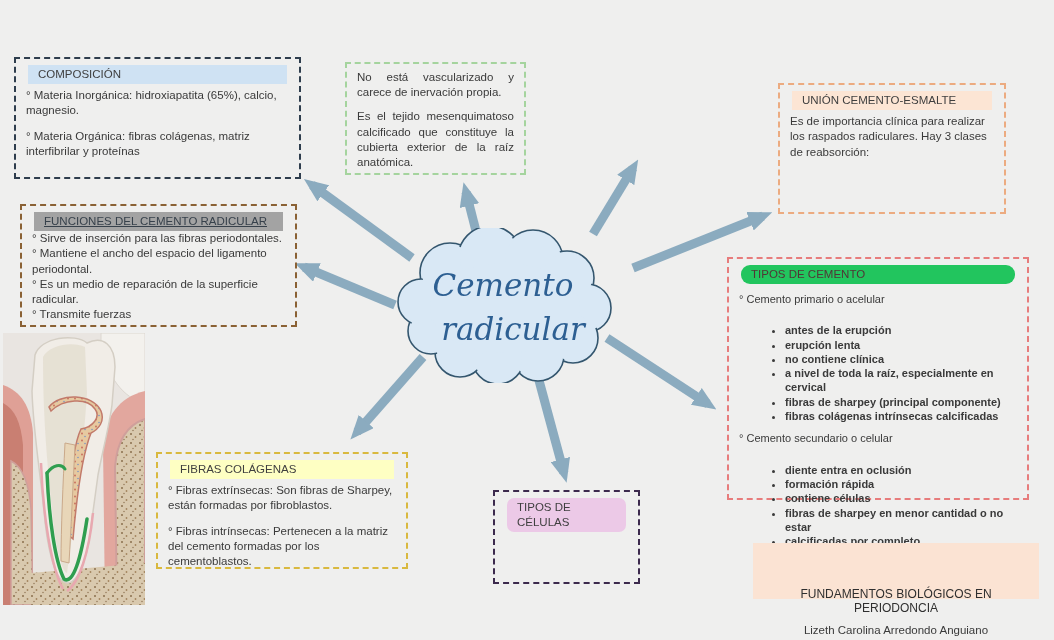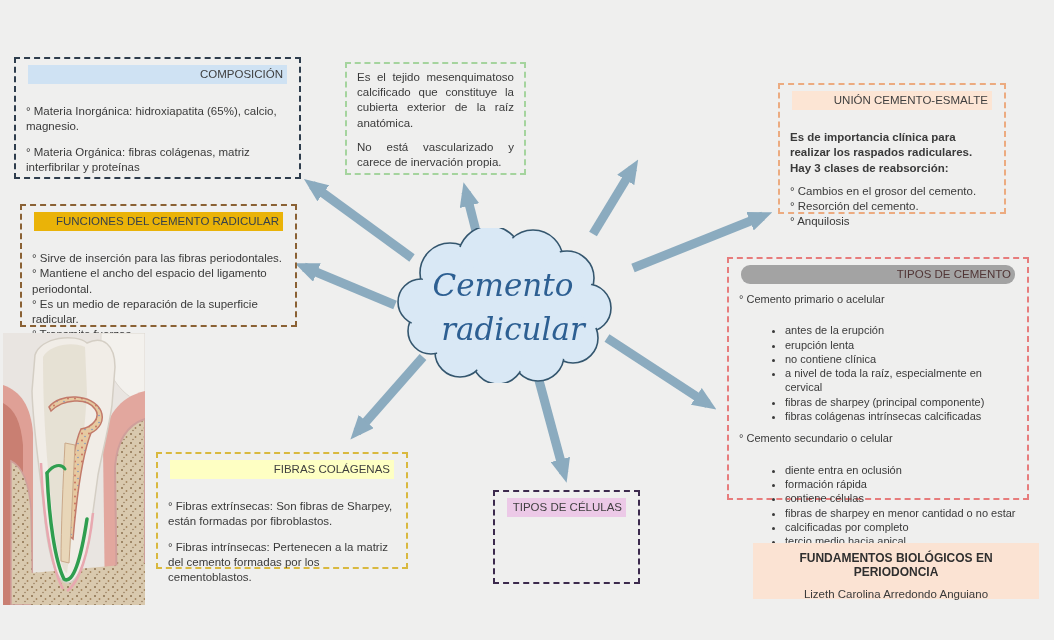--- a/index.html
+++ b/index.html
@@ -1,47 +1,47 @@
 <!DOCTYPE html>
 <html lang="es"><head>
 <meta charset="utf-8">
 <style>
   html,body{margin:0;padding:0;background:#efefee;font-family:"Liberation Sans",sans-serif;}
   .canvas{position:relative;width:1054px;height:640px;background:#efefee;overflow:hidden;margin:0 auto;}
   svg.arrows{position:absolute;left:0;top:0;width:1054px;height:640px;pointer-events:none;}
   .box{position:absolute;border:2px dashed #999;box-sizing:border-box;padding:3px 10px 6px;background:transparent;
        font-size:11.5px;line-height:1.32;color:#3a3a3a;}
   .box p{margin:4px 0 10px;}
-  .hdr{text-align:right;font-size:11.5px;padding:2px 4px;margin:3px 2px 20px;color:#3f3f3f;}
+  .hdr{text-align:left;font-size:11.5px;padding:2px 10px;margin:3px 2px 0;color:#3f3f3f;}
   .tight > div{margin:0;}
   .b-composicion{left:14px;top:57px;width:287px;height:122px;border-color:#2e3d4d;}
   .b-composicion .hdr{background:#cfe2f3;}
   .b-definicion{left:345px;top:62px;width:181px;height:113px;border-color:#a5d49e;text-align:justify;}
   .b-definicion p{margin:3px 0 9px;}
   .b-espesor{left:553px;top:75px;width:191px;height:83px;border-color:#7a5ba6;}
   .b-union{left:778px;top:83px;width:228px;height:131px;border-color:#ecab80;}
   .b-union .hdr{background:#fce5d4;}
-  .b-union p{margin:4px 0 8px;font-weight:bold;}
+  .b-union p{margin:4px 0 8px;}
   .b-funciones{left:20px;top:204px;width:277px;height:123px;border-color:#8a6134;}
-  .b-funciones .hdr{background:#eab308;color:#37414b;}
+  .b-funciones .hdr{background:#a3a3a3;color:#37414b;text-decoration:underline;}
   .b-tipos{left:727px;top:257px;width:302px;height:243px;border-color:#e77c7c;font-size:11px;line-height:1.3;}
-  .b-tipos .hdr{background:#a3a3a3;color:#513636;margin-bottom:8px;border-radius:9px;}
+  .b-tipos .hdr{background:#22c55e;color:#513636;margin-bottom:8px;border-radius:9px;}
   .b-tipos .sec-title{margin:2px 0 1px;}
-  .b-tipos ul{margin:17px 0 8px;padding-left:46px;list-style:disc;}
+  .b-tipos ul{margin:17px 0 8px;padding-left:46px;list-style:disc;font-weight:bold;}
   .b-tipos li{margin:0;}
   .b-fibras{left:156px;top:452px;width:252px;height:117px;border-color:#d9b93f;}
   .b-fibras .hdr{background:#feffc3;}
   .b-celulas{left:493px;top:490px;width:147px;height:94px;border-color:#3c2a4d;}
-  .b-celulas .hdr{background:#ecc9e7;margin-bottom:6px;}
+  .b-celulas .hdr{background:#ecc9e7;margin-bottom:6px;border-radius:7px;}
   .cloud-wrap{position:absolute;left:395px;top:228px;width:220px;height:155px;}
   .cloud-wrap text{font-family:"DejaVu Serif",serif;font-style:italic;font-size:31px;fill:#2d5f92;}
   .tooth-wrap{position:absolute;left:3px;top:333px;width:142px;height:272px;}
   .footer-block{position:absolute;left:753px;top:543px;width:286px;height:56px;background:#fbe3d3;
                 text-align:center;box-sizing:border-box;padding:8px 8px;}
-  .footer-title{font-weight:bold;font-size:12px;color:#2f2f2f;}
+  .footer-title{font-weight:normal;font-size:12px;color:#2f2f2f;margin-top:36px;}
   .footer-author{font-size:11.5px;color:#3a3a3a;margin-top:9px;}
 </style>
 </head>
 <body>
 
 <div class="canvas">
 
   <svg class="arrows" viewBox="0 0 1054 640">
     <defs>
       <marker id="ah" markerUnits="userSpaceOnUse" markerWidth="24" markerHeight="20" refX="14" refY="10" orient="auto">
@@ -60,33 +60,28 @@
     </g>
   </svg>
 
   <section class="box b-composicion">
     <div class="hdr">COMPOSICIÓN</div>
     <p>° Materia Inorgánica: hidroxiapatita (65%), calcio, magnesio.</p>
     <p>° Materia Orgánica: fibras colágenas, matriz interfibrilar y proteínas</p>
   </section>
 
   <section class="box b-definicion">
+    <p>No está vascularizado y carece de inervación propia.</p>
     <p>Es el tejido mesenquimatoso calcificado que constituye la cubierta exterior de la raíz anatómica.</p>
-    <p>No está vascularizado y carece de inervación propia.</p>
   </section>
 
 
   <section class="box b-union">
     <div class="hdr">UNIÓN CEMENTO-ESMALTE</div>
     <p>Es de importancia clínica para realizar los raspados radiculares. Hay 3 clases de reabsorción:</p>
-    <div class="tight">
-        <div>° Cambios en el grosor del cemento.</div>
-        <div>° Resorción del cemento.</div>
-        <div>° Anquilosis</div>
-      </div>
   </section>
 
   <section class="box b-funciones">
     <div class="hdr">FUNCIONES DEL CEMENTO RADICULAR</div>
     <div class="tight">
         <div>° Sirve de inserción para las fibras periodontales.</div>
         <div>° Mantiene el ancho del espacio del ligamento periodontal.</div>
         <div>° Es un medio de reparación de la superficie radicular.</div>
         <div>° Transmite fuerzas</div>
       </div>

